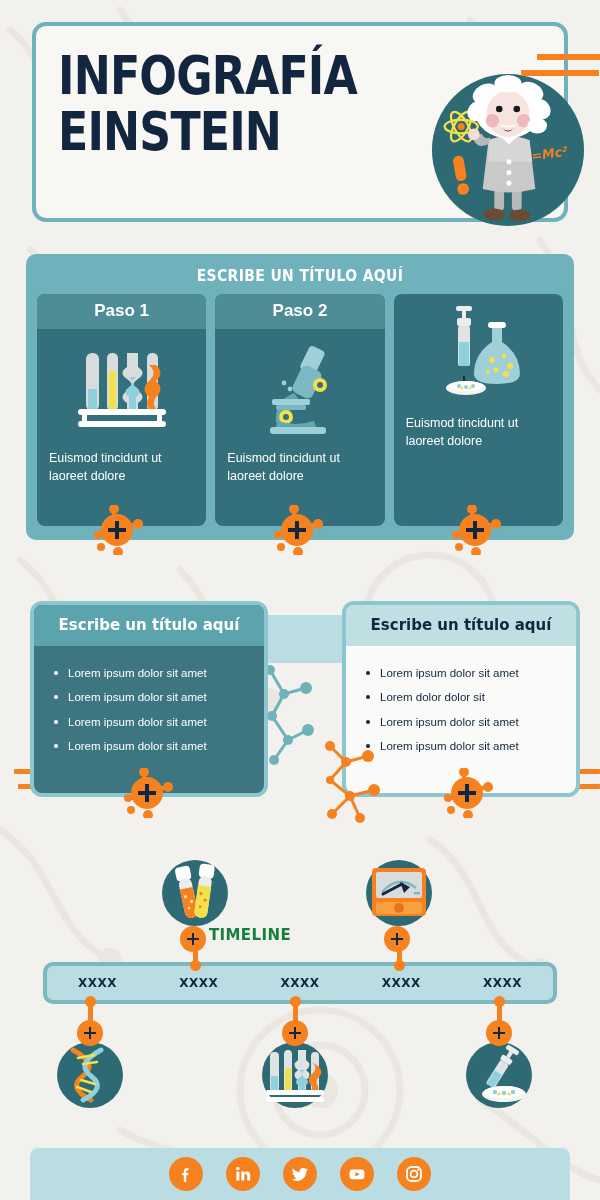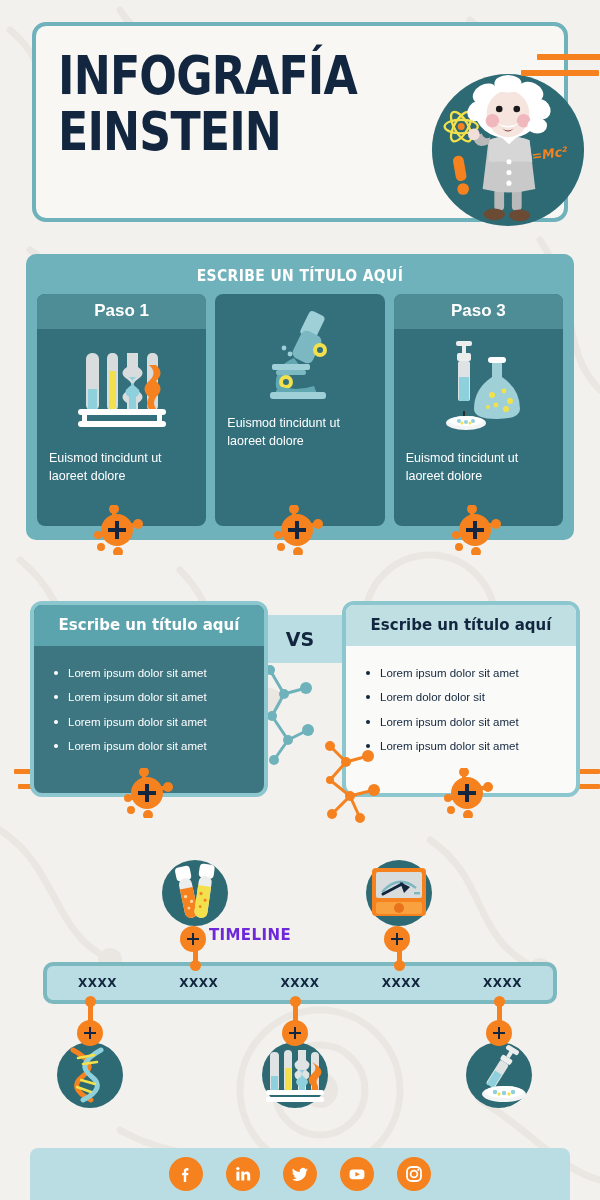--- a/index.html
+++ b/index.html
@@ -208,21 +208,21 @@
   .ol2 { left: 18px; top: 784px; width: 46px; }
   .ol3 { left: 556px; top: 769px; width: 44px; }
   .ol4 { left: 548px; top: 784px; width: 52px; }
 
   
   .tl-title {
     position: absolute;
     left: 0; top: 926px;
     width: 500px;
     text-align: center;
-    color: #6d28d9;
+    color: #15803d;
     font-family: "DejaVu Sans", sans-serif;
     font-weight: 700;
     font-size: 15px;
     letter-spacing: .4px;
   }
   .tl-bar {
     position: absolute;
     left: 43px; top: 962px;
     width: 514px; height: 42px;
     background: #b9dde2;
@@ -429,20 +429,21 @@
             <rect x="4" y="72" width="88" height="6" rx="3" fill="#ffffff"></rect>
             <rect x="4" y="84" width="88" height="6" rx="3" fill="#ffffff"></rect>
             <rect x="8" y="78" width="5" height="7" fill="#ffffff"></rect>
             <rect x="83" y="78" width="5" height="7" fill="#ffffff"></rect>
           </svg>
         </div>
         <div class="step-desc">Euismod tincidunt ut laoreet dolore</div>
       </div>
 
       <div class="step-card">
+        <div class="step-head">Paso 2</div>
         <div class="step-illu">
           <svg width="96" height="100" viewBox="0 0 96 100">
             <rect x="52" y="10" width="17" height="26" rx="4" fill="#9fd0d8" transform="rotate(26 60 23)"></rect>
             <rect x="44" y="30" width="22" height="30" rx="6" fill="#7bb8c2" transform="rotate(26 55 45)"></rect>
             <path d="M42 56 q-20 8 -18 30 h12 q-2 -16 12 -22 z" fill="#62a8b3"></path>
             <circle cx="68" cy="48" r="7" fill="#f2e14c"></circle>
             <circle cx="68" cy="48" r="3" fill="#34707c"></circle>
             <rect x="20" y="62" width="38" height="6" rx="2" fill="#9fd0d8"></rect>
             <rect x="24" y="68" width="30" height="5" rx="2" fill="#7bb8c2"></rect>
             <circle cx="34" cy="80" r="7" fill="#f2e14c"></circle>
@@ -450,21 +451,20 @@
             <path d="M26 84 q18 6 36 0 l3 8 h-42 z" fill="#62a8b3"></path>
             <rect x="18" y="90" width="56" height="7" rx="3" fill="#9fd0d8"></rect>
             <circle cx="32" cy="46" r="2.4" fill="#9fd0d8"></circle>
             <circle cx="38" cy="52" r="2.4" fill="#9fd0d8"></circle>
           </svg>
         </div>
         <div class="step-desc">Euismod tincidunt ut laoreet dolore</div>
       </div>
 
       <div class="step-card">
-        <div class="step-head">Paso 3</div>
         <div class="step-illu">
           <svg width="96" height="100" viewBox="0 0 96 100">
             <rect x="26" y="4" width="16" height="5" rx="2" fill="#eceeee"></rect>
             <rect x="32" y="8" width="4" height="8" fill="#eceeee"></rect>
             <rect x="27" y="16" width="14" height="8" rx="2" fill="#eceeee"></rect>
             <rect x="28" y="24" width="12" height="40" rx="2" fill="#dfe3e3"></rect>
             <rect x="29" y="40" width="10" height="24" fill="#8fd0dd"></rect>
             <path d="M32 64 l2 12 2 -12 z" fill="#34707c"></path>
             <rect x="33" y="74" width="2" height="10" fill="#2a2a2a"></rect>
             <ellipse cx="36" cy="86" rx="20" ry="7" fill="#f3f5f5"></ellipse>
@@ -542,21 +542,20 @@
         <circle cx="24" cy="47" r="5"></circle>
       <circle cx="23" cy="25" r="16"></circle>
     </g>
     <g fill="#12263f">
         <rect x="14" y="23" width="18" height="4"></rect>
         <rect x="21" y="16" width="4" height="18"></rect>
       </g>
   </svg>
 
   <div class="vs-band"></div>
-  <div class="vs-label">VS</div>
 
   <div class="vs-card vs-left">
     <div class="vs-head">Escribe un título aquí</div>
     <ul class="vs-list">
       <li>Lorem ipsum dolor sit amet</li>
       <li>Lorem ipsum dolor sit amet</li>
       <li>Lorem ipsum dolor sit amet</li>
       <li>Lorem ipsum dolor sit amet</li>
     </ul>
   </div>

